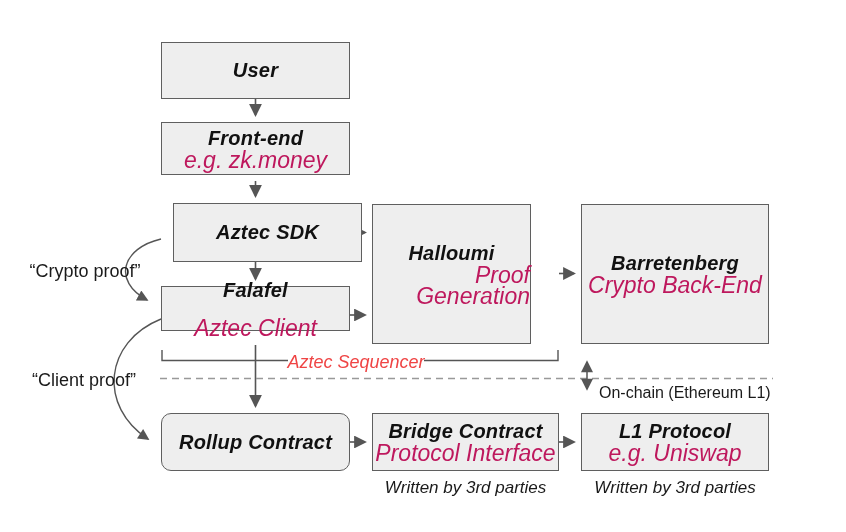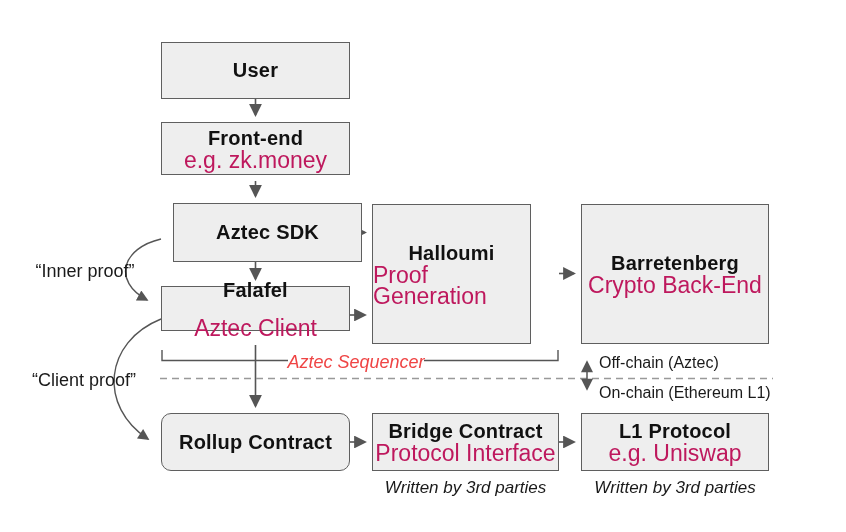--- a/index.html
+++ b/index.html
@@ -23,21 +23,22 @@
   }
   .node {
     position: absolute;
     box-sizing: border-box;
     background: #eeeeee;
     border: 1.5px solid #5f5f5f;
     display: flex;
     flex-direction: column;
     align-items: center;
     justify-content: center;
-    text-align: left;
+    text-align: right;
+    font-style: italic;
   }
   .node .title {
     font-weight: bold;
     font-size: 20px;
     line-height: 23px;
     color: #111;
     letter-spacing: 0.2px;
   }
   .node .subtitle {
     font-size: 23px;
@@ -156,27 +157,26 @@
   <div class="node" id="n-bridge">
     <span class="title">Bridge Contract</span>
     <span class="subtitle">Protocol Interface</span>
   </div>
 
   <div class="node" id="n-l1">
     <span class="title">L1 Protocol</span>
     <span class="subtitle">e.g. Uniswap</span>
   </div>
 
-  <div class="floating-label" id="lbl-inner-proof">“Inner proof”</div>
+  <div class="floating-label" id="lbl-inner-proof">“Crypto proof”</div>
 
   <div class="floating-label" id="lbl-outer-proof">“Client proof”</div>
 
   <div class="floating-label" id="lbl-sequencer">Aztec Sequencer</div>
 
-  <div class="floating-label" id="lbl-off-chain">Off-chain (Aztec)</div>
 
   <div class="floating-label" id="lbl-on-chain">On-chain (Ethereum L1)</div>
 
   <div class="floating-label" id="lbl-written-left">Written by 3rd parties</div>
 
   <div class="floating-label" id="lbl-written-right">Written by 3rd parties</div>
 
 </div>
 
 </body></html>

